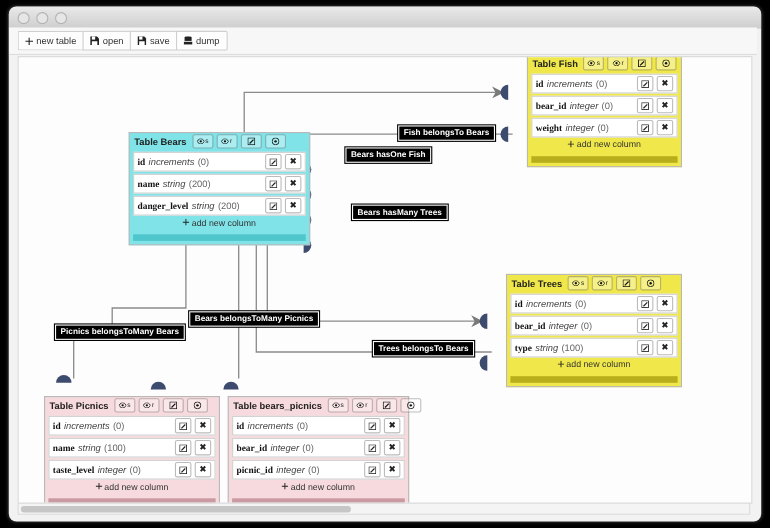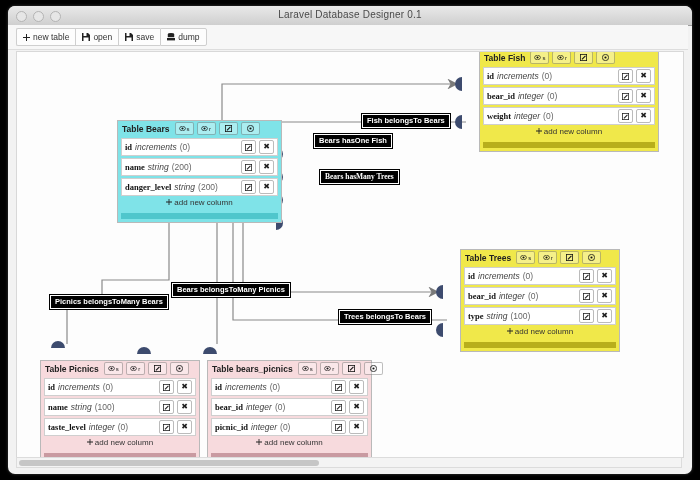--- a/index.html
+++ b/index.html
@@ -118,21 +118,20 @@
 
 <div class="screen">
   <div class="window">
 
     <div class="titlebar">
       <div class="traffic">
         <span class="dot"></span>
         <span class="dot"></span>
         <span class="dot"></span>
       </div>
-      <div class="title">Laravel Database Designer 0.1</div>
     </div>
 
     <div class="toolbar">
       <div class="btngroup">
 
         <div class="tbtn">
           <span>
             <svg width="7" height="7" viewBox="0 0 7 7">
                 <path d="M3 0h1v3h3v1H4v3H3V4H0V3h3z" fill="#222"></path>
               </svg>
@@ -210,21 +209,21 @@
           <path d="M426,233 a7,7 0 0 0 0,14 z"></path>
           <path d="M426,271 a7,7 0 0 0 0,14 z"></path>
           <path d="M120,302 a7,7 0 0 1 14,0 z"></path>
           <path d="M186,302 a7,7 0 0 1 14,0 z"></path>
           <path d="M34,296 a7,7 0 0 1 14,0 z"></path>
         </g>
       </svg>
 
       <div class="elabel" style="left:345px;top:62px;">Fish belongsTo Bears</div>
       <div class="elabel" style="left:297px;top:82px;">Bears hasOne Fish</div>
-      <div class="elabel" style="left:303px;top:118px;font-family:Liberation Serif, serif;">Bears hasMany Trees</div>
+      <div class="elabel" style="left:303px;top:134px;">Bears hasMany Trees</div>
       <div class="elabel" style="left:310px;top:258px;margin-left:12px;">Trees belongsTo Bears</div>
       <div class="elabel" style="left:155px;top:231px;">Bears belongsToMany Picnics</div>
       <div class="elabel" style="left:33px;top:243px;">Picnics belongsToMany Bears</div>
 
       <div class="tbl th-cyan" style="left:100px;top:68px;width:165px;">
         <div class="tbl-head">
           <span class="tbl-name">Table Bears</span>
           <span class="hbtn">
               <svg width="7" height="5" viewBox="0 0 10 7">
                 <path d="M5 0C2 0 .5 3.5.5 3.5S2 7 5 7s4.5-3.5 4.5-3.5S8 0 5 0z" fill="none" stroke="#111" stroke-width="1.1"></path>
@@ -295,21 +294,21 @@
         </div>
         <div class="addrow">
           <span><svg width="6" height="6" viewBox="0 0 7 7">
                 <path d="M3 0h1v3h3v1H4v3H3V4H0V3h3z" fill="#222"></path>
               </svg></span>
           <span>add new column</span>
         </div>
         <div class="footbar"></div>
       </div>
 
-      <div class="tbl th-yellow" style="left:462px;top:-3px;width:180px;">
+      <div class="tbl th-yellow" style="left:462px;top:-3px;width:141px;">
         <div class="tbl-head">
           <span class="tbl-name">Table Fish</span>
           <span class="hbtn">
               <svg width="7" height="5" viewBox="0 0 10 7">
                 <path d="M5 0C2 0 .5 3.5.5 3.5S2 7 5 7s4.5-3.5 4.5-3.5S8 0 5 0z" fill="none" stroke="#111" stroke-width="1.1"></path>
                 <circle cx="5" cy="3.5" r="1.5" fill="#111"></circle>
               </svg>
               <span>s</span>
             </span>
           <span class="hbtn">

